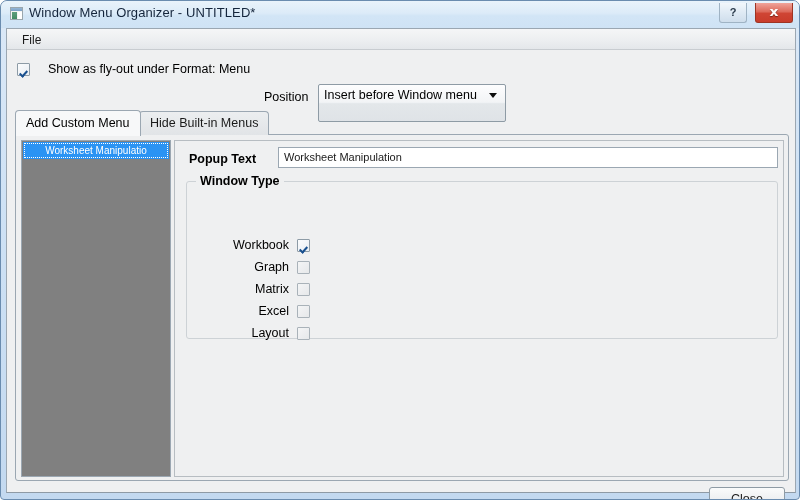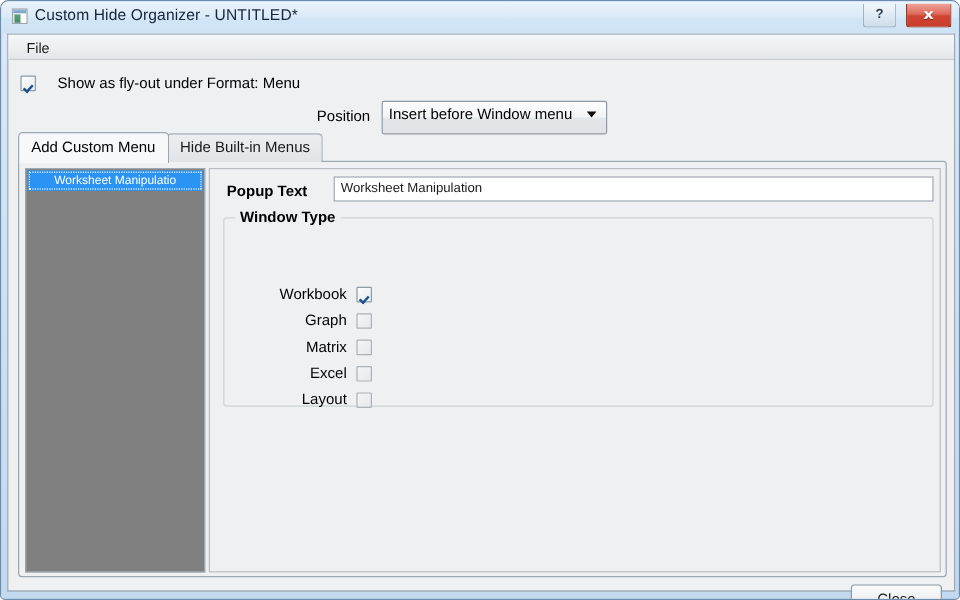--- a/index.html
+++ b/index.html
@@ -164,21 +164,21 @@
   }
 
   #position-label {
     position: absolute;
     left: 257px; top: 61px;
     font-size: 12.5px;
   }
   #position-select {
     position: absolute;
     left: 311px; top: 55px;
-    width: 188px; height: 28px;
+    width: 188px; height: 38px;
     background: linear-gradient(180deg, #fdfdfe 0%, #f2f4f6 48%, #e3e7ea 52%, #dfe3e7 100%);
     border: 1px solid #8e9ba5;
     border-radius: 2px;
     padding-left: 44px;
   }
   #position-select-value {
     position: absolute;
     left: 5px; top: 3px;
     font-size: 12.5px;
     white-space: nowrap;
@@ -388,21 +388,21 @@
 <body>
 
 <div id="window-frame">
 
   <div id="title-bar">
     <div id="title-icon">
       <div class="bar"></div>
       <div class="blk"></div>
       <div class="blk2"></div>
     </div>
-    <div id="title-text">Custom Hide Organizer - UNTITLED*</div>
+    <div id="title-text">Window Menu Organizer - UNTITLED*</div>
 
     <div class="winbtn" id="help-button">?</div>
     <div class="winbtn" id="close-button">
       <span class="xg">x</span>
     </div>
   </div>
 
   <div id="client">
 
     <div id="menu-bar">

